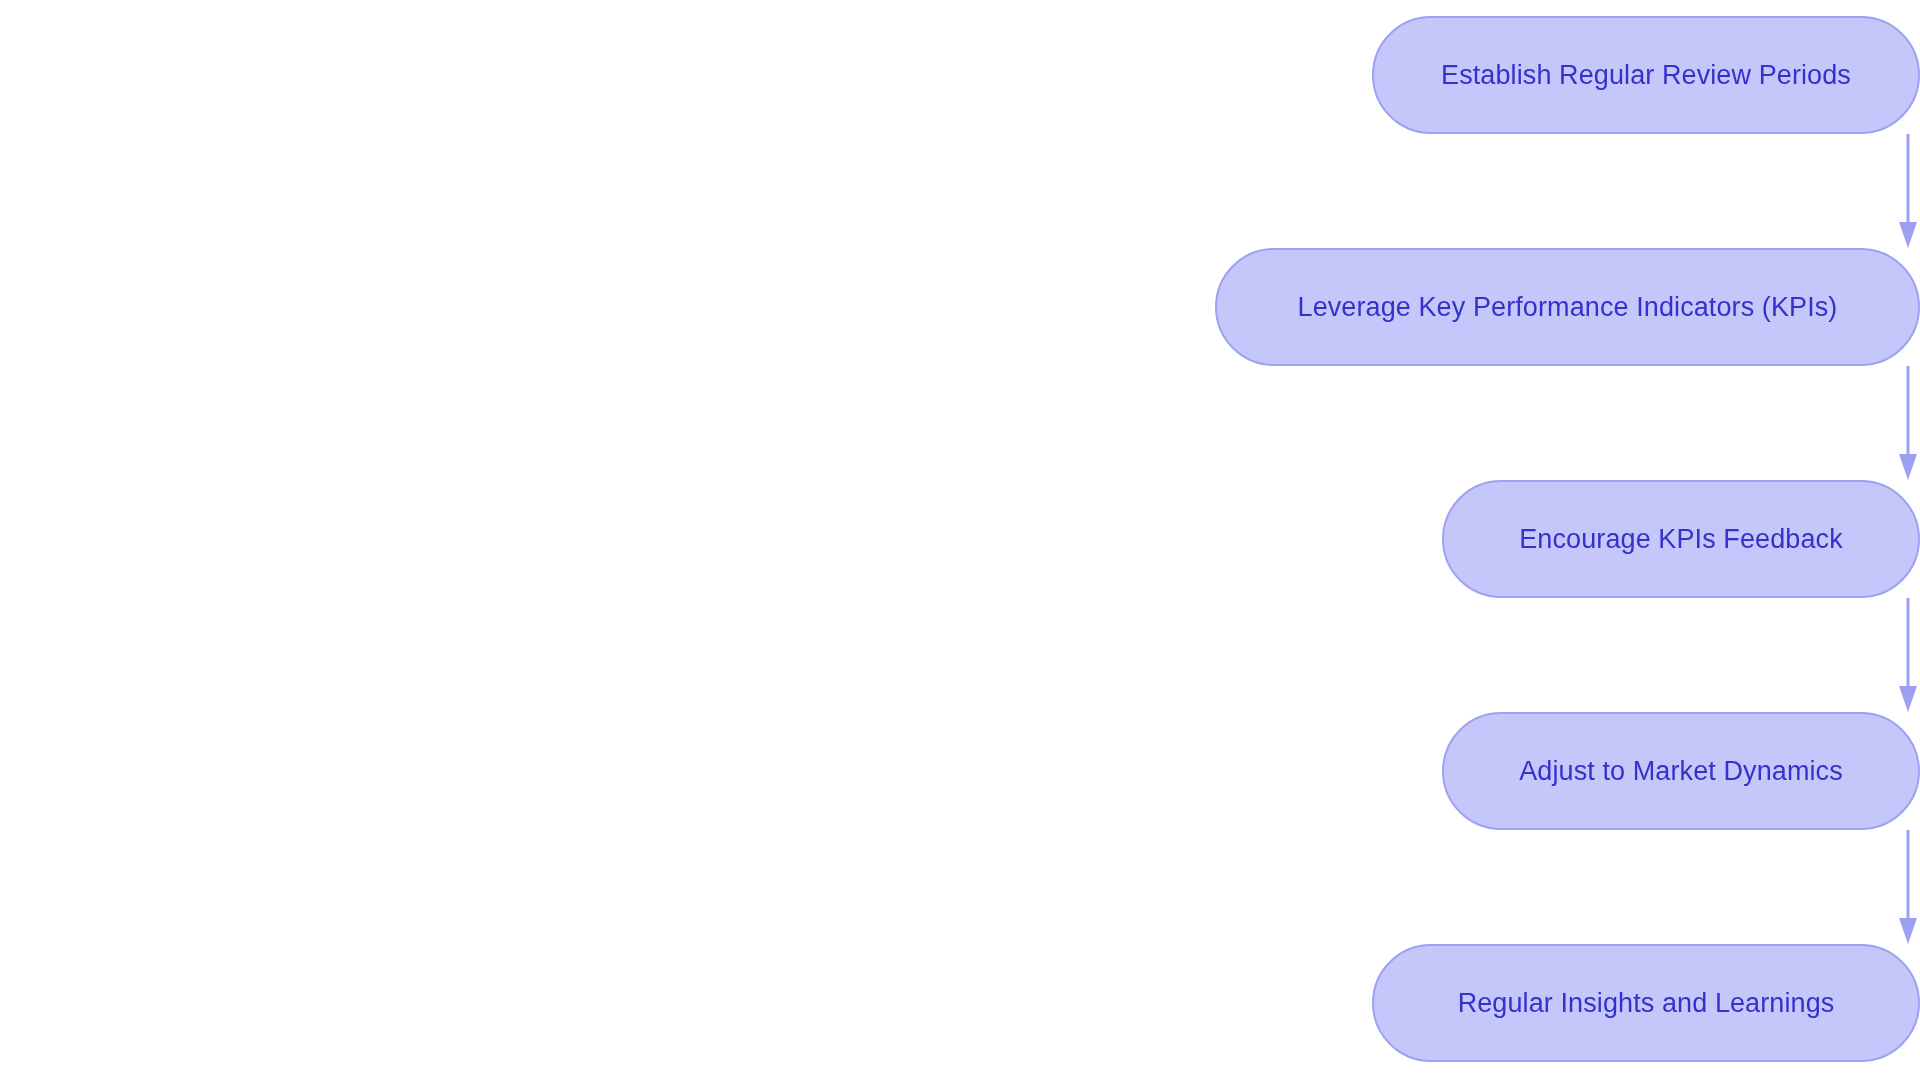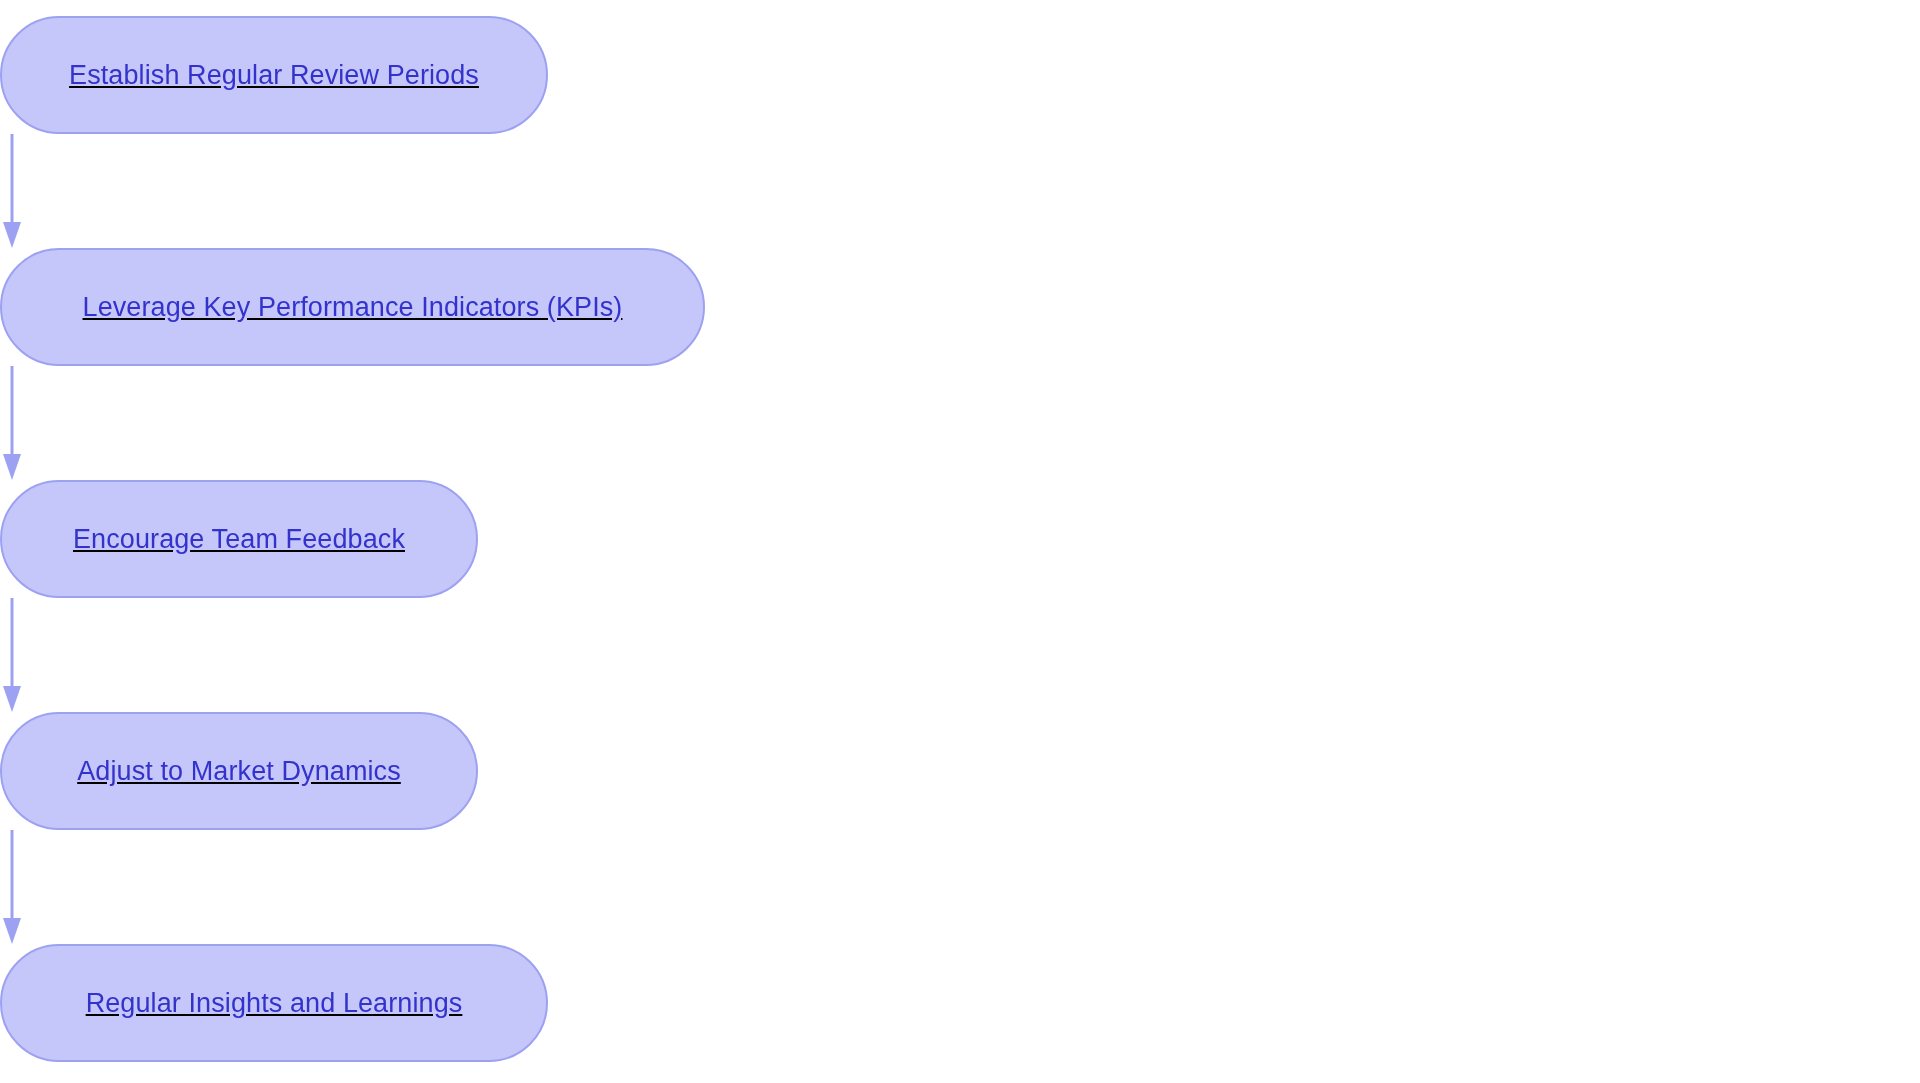--- a/index.html
+++ b/index.html
@@ -22,22 +22,21 @@
   }
 
   .flow-column {
     position: absolute;
     left: 0;
     top: 0;
     width: 1920px;
     height: 1083px;
     display: flex;
     flex-direction: column;
-    align-items: flex-start;
-    text-decoration: underline;
+    align-items: flex-end;
   }
 
   .flow-node {
     box-sizing: border-box;
     display: flex;
     align-items: center;
     justify-content: center;
     background: #C5C6F9;
     border: 2px solid #9DA1F2;
     border-radius: 60px;
@@ -93,21 +92,21 @@
     <div class="flow-node node-2">
       <span class="node-label">Leverage Key Performance Indicators (KPIs)</span>
     </div>
 
     <svg class="flow-connector gap-2" viewBox="0 0 24 114" preserveAspectRatio="none">
       <line x1="12" y1="0" x2="12" y2="92" stroke="#9DA1F2" stroke-width="3"></line>
       <polygon points="3,88 21,88 12,114" fill="#9DA1F2"></polygon>
     </svg>
 
     <div class="flow-node node-3">
-      <span class="node-label">Encourage Team Feedback</span>
+      <span class="node-label">Encourage KPIs Feedback</span>
     </div>
 
     <svg class="flow-connector gap-3" viewBox="0 0 24 114" preserveAspectRatio="none">
       <line x1="12" y1="0" x2="12" y2="92" stroke="#9DA1F2" stroke-width="3"></line>
       <polygon points="3,88 21,88 12,114" fill="#9DA1F2"></polygon>
     </svg>
 
     <div class="flow-node node-4">
       <span class="node-label">Adjust to Market Dynamics</span>
     </div>

